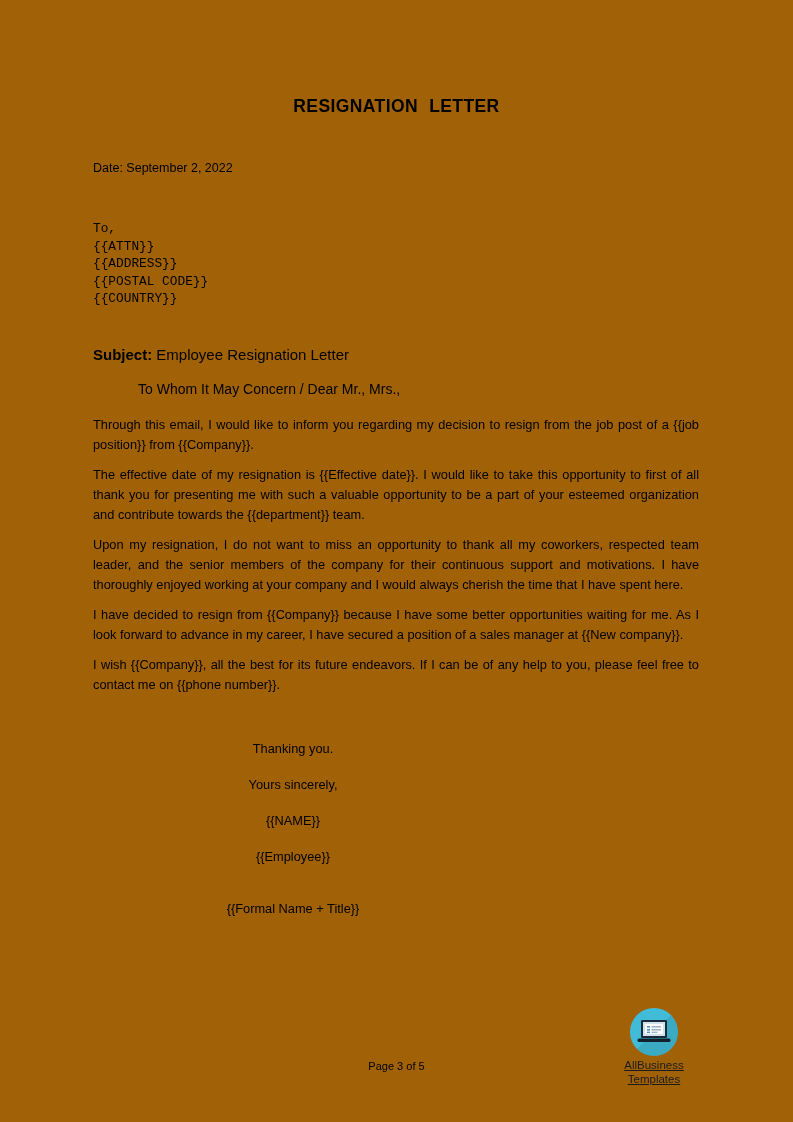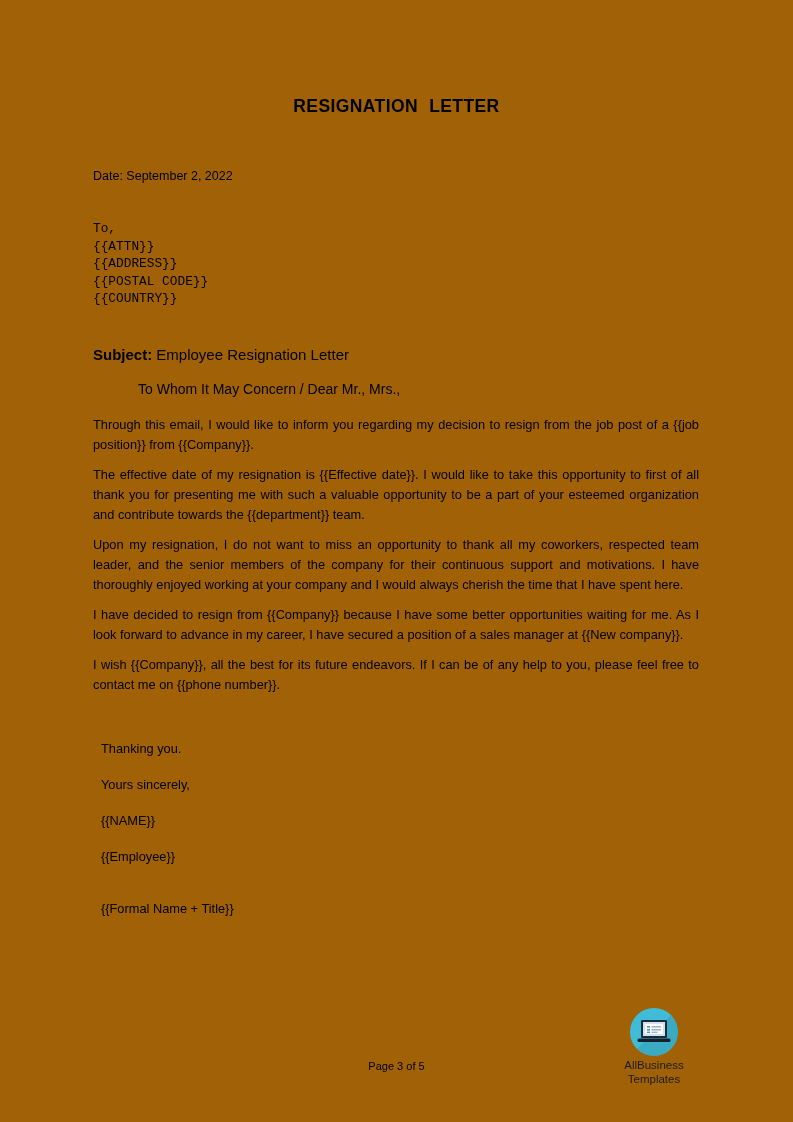--- a/index.html
+++ b/index.html
@@ -43,21 +43,21 @@
   
   .body-wrap {
     position: absolute;
     left: 93px;
     top: 0;
     width: 606px;
   }
 
   .line-date {
     position: absolute;
-    top: 168px;
+    top: 160px;
     left: 0;
     font-size: 12.5px;
     line-height: 17px;
     white-space: nowrap;
   }
 
   .addr-block {
     position: absolute;
     top: 220px;
     left: 0;
@@ -98,22 +98,23 @@
     text-align: justify;
     text-justify: inter-word;
     margin: 0 0 10px 0;
     color: #000000;
   }
   .para:last-child { margin-bottom: 0; }
 
   .closing {
     position: absolute;
     top: 740px;
-    left: 8px;
+    left: 0;
     width: 400px;
+    text-align: center;
   }
   .closing p {
     margin: 0 0 19px 0;
     font-size: 12.8px;
     line-height: 17px;
     white-space: nowrap;
   }
   .closing p.gap-extra { margin-bottom: 35px; }
   .closing p:last-child { margin-bottom: 16px; }
 
@@ -156,21 +157,21 @@
     left: 50%;
     top: 50%;
     transform: translate(-50%, -50%);
   }
   .brand-name {
     margin-top: 3px;
     font-size: 11.5px;
     line-height: 13.5px;
     color: #1b1b1b;
   }
-  .brand-name span { display: block; }
+  .brand-name span { display: block; text-decoration: underline; }
 </style>
 </head>
 <body>
 
 <div class="page">
 
   <div class="doc-title">RESIGNATION  LETTER</div>
 
   <div class="body-wrap">
 

